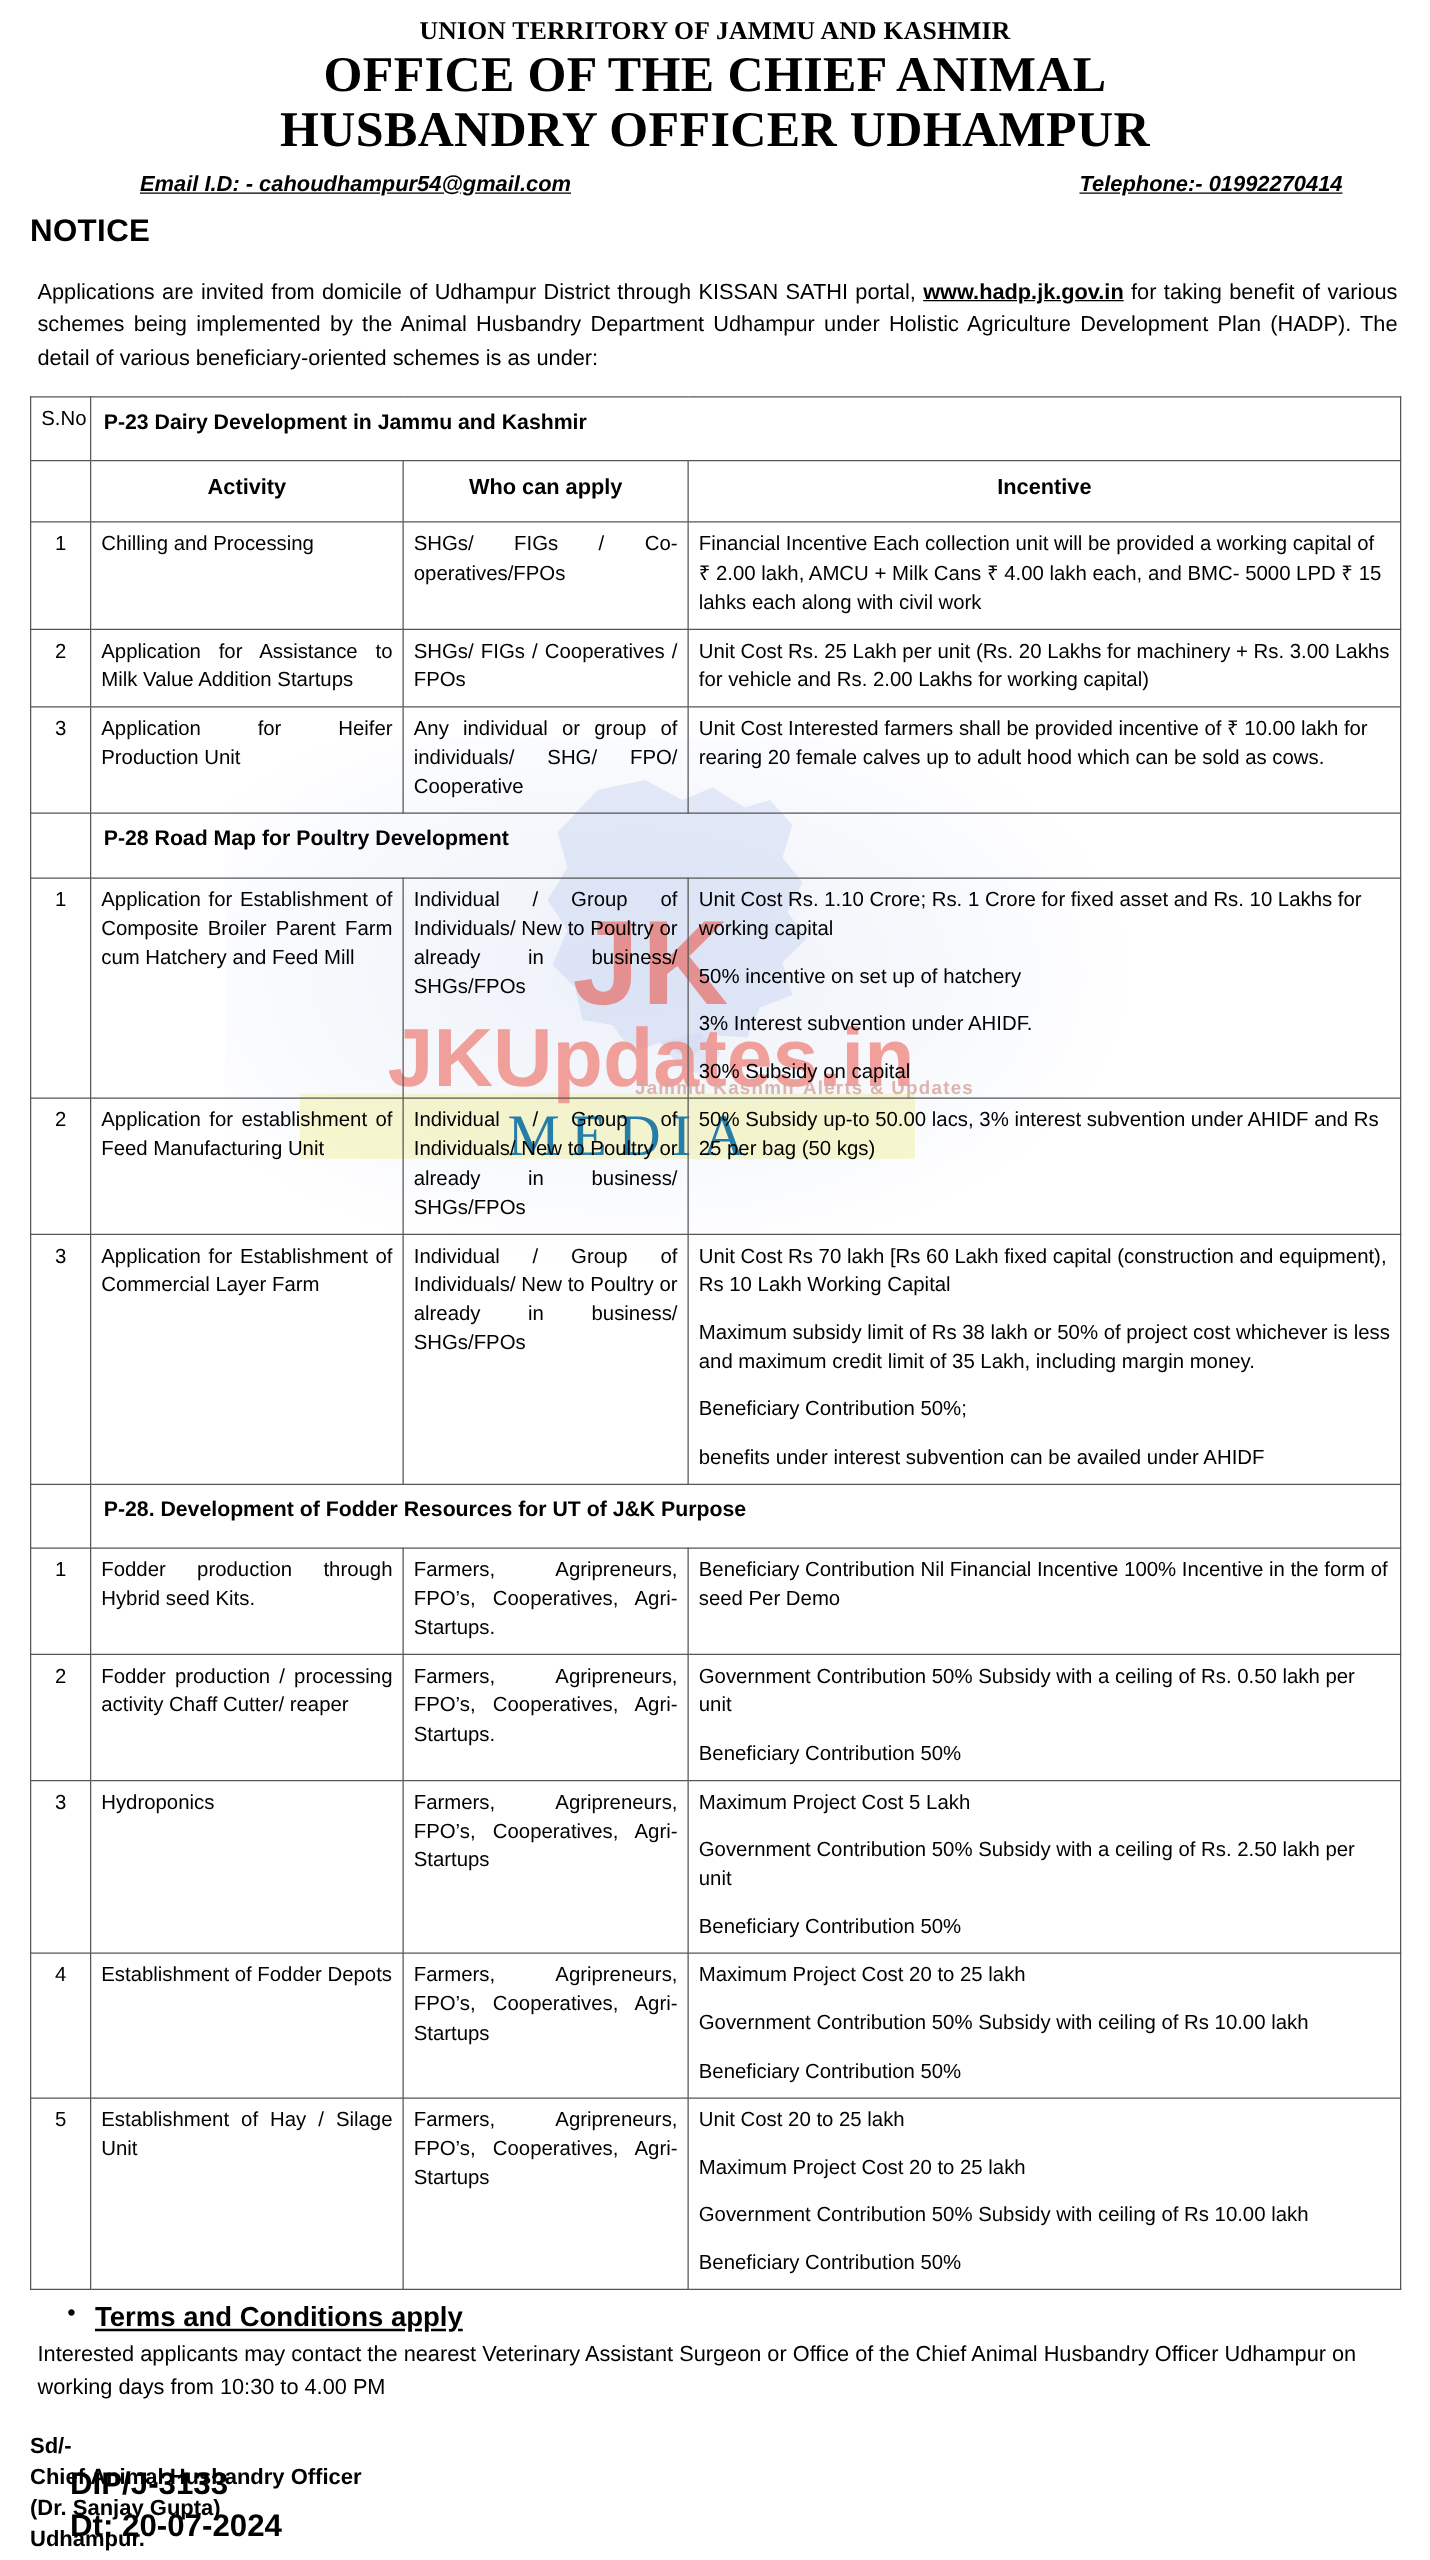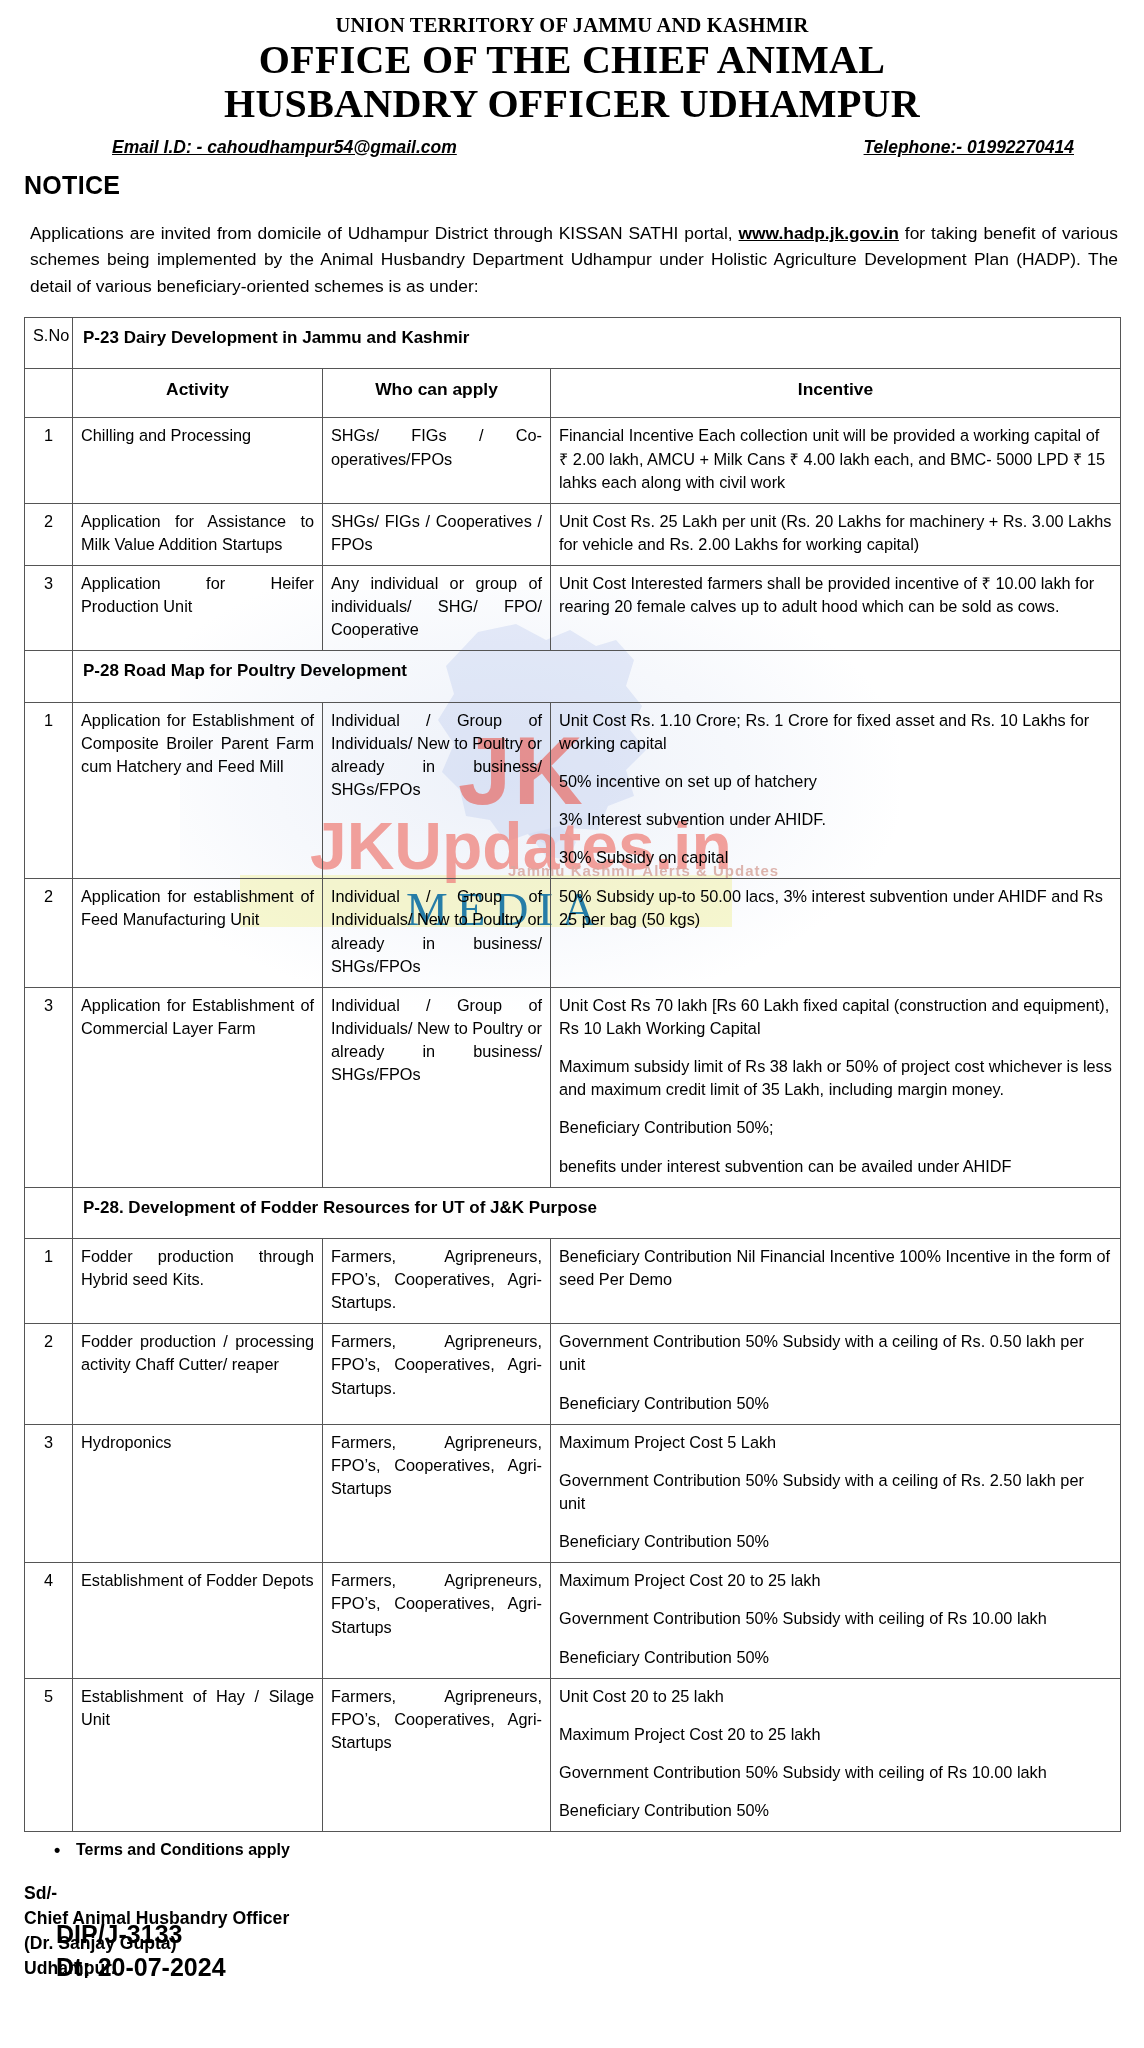--- a/index.html
+++ b/index.html
@@ -182,22 +182,23 @@
   }
   .blank-cell { border-left: 1px solid #555; border-right: 1px solid #555; }
 
   .para + .para { margin-top: 15px; }
 
   
   .terms {
     margin: 9px 0 0 0;
     padding-left: 52px;
     font-weight: bold;
-    font-size: 16px;
+    font-size: 22px;
     position: relative;
+    text-decoration: underline;
   }
   .terms::before {
     content: "\2022";
     position: absolute;
     left: 30px;
     top: -1px;
     font-size: 18px;
   }
   .contact-note {
     font-size: 17.4px;
@@ -386,20 +387,21 @@
               <div class="para just">Maximum Project Cost 20 to 25 lakh</div>
               <div class="para just">Government Contribution 50% Subsidy with ceiling of Rs 10.00 lakh</div>
               <div class="para just">Beneficiary Contribution 50%</div>
             </td>
           </tr>
         </tbody>
     </table>
 
     <div class="footer-wrap">
       <div class="terms">Terms and Conditions apply</div>
+      <div class="contact-note">Interested applicants may contact the nearest Veterinary Assistant Surgeon or Office of the Chief Animal Husbandry Officer Udhampur on working days from 10:30 to 4.00 PM</div>
 
       <div class="sign-block">
         <div>Sd/-</div>
         <div>Chief Animal Husbandry Officer</div>
         <div>(Dr. Sanjay Gupta)</div>
         <div>Udhampur.</div>
       </div>
 
       <div class="dip-block">
         <div>DIP/J-3133</div>

